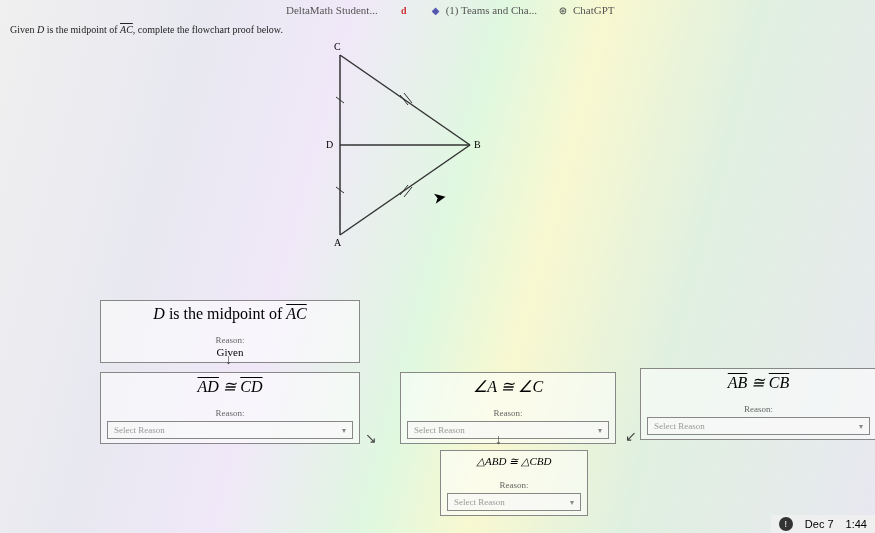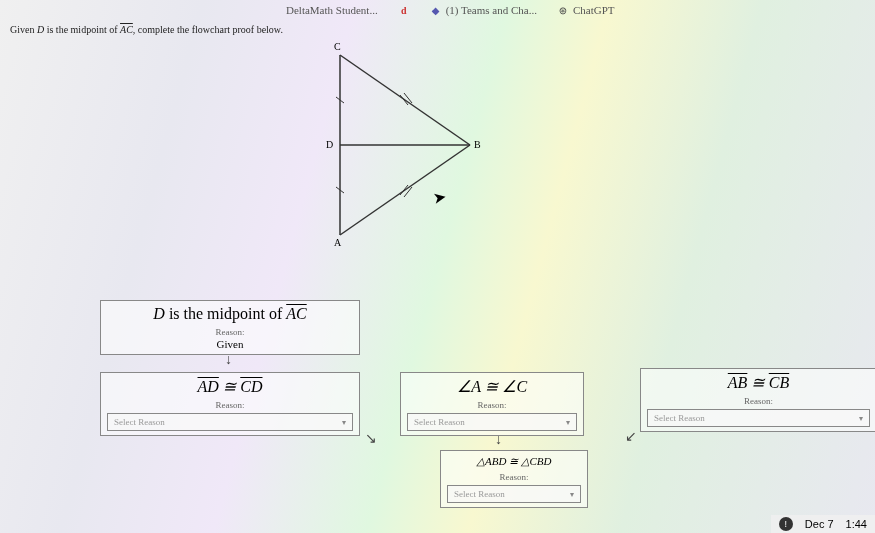--- a/index.html
+++ b/index.html
@@ -42,21 +42,21 @@
     }
     .box {
       position: absolute;
       border: 1px solid #888;
       background: rgba(255,255,255,0.55);
       text-align: center;
       font-size: 11px;
       padding: 4px 6px;
     }
     .box .stmt { font-family: 'Times New Roman', serif; font-size: 16px; font-style: italic; }
-    .box .reason-label { font-size: 9px; color: #666; margin-top: 4px; }
+    .box .reason-label { font-size: 9px; color: #666; margin-top: 12px; }
     .box .reason { font-size: 11px; margin-top: 1px; }
     .select-reason {
       border: 1px solid #888;
       background: rgba(248,248,248,0.7);
       font-size: 9px;
       color: #999;
       padding: 3px 6px;
       display: flex;
       justify-content: space-between;
       align-items: center;
@@ -157,21 +157,21 @@
     <div class="stmt">
       <span class="overline">AD</span><span> ≅ </span><span class="overline">CD</span>
     </div>
     <div class="reason-label">Reason:</div>
     <div class="select-reason">
       <span>Select Reason</span>
       <span class="caret">▾</span>
     </div>
   </div>
 
-  <div class="box" style="left:400px;top:72px;width:184px;">
+  <div class="box" style="left:400px;top:72px;width:216px;">
     <div class="stmt">∠A ≅ ∠C</div>
     <div class="reason-label">Reason:</div>
     <div class="select-reason">
       <span>Select Reason</span>
       <span class="caret">▾</span>
     </div>
   </div>
 
   <div class="box" style="left:640px;top:68px;width:237px;">
     <div class="stmt">

